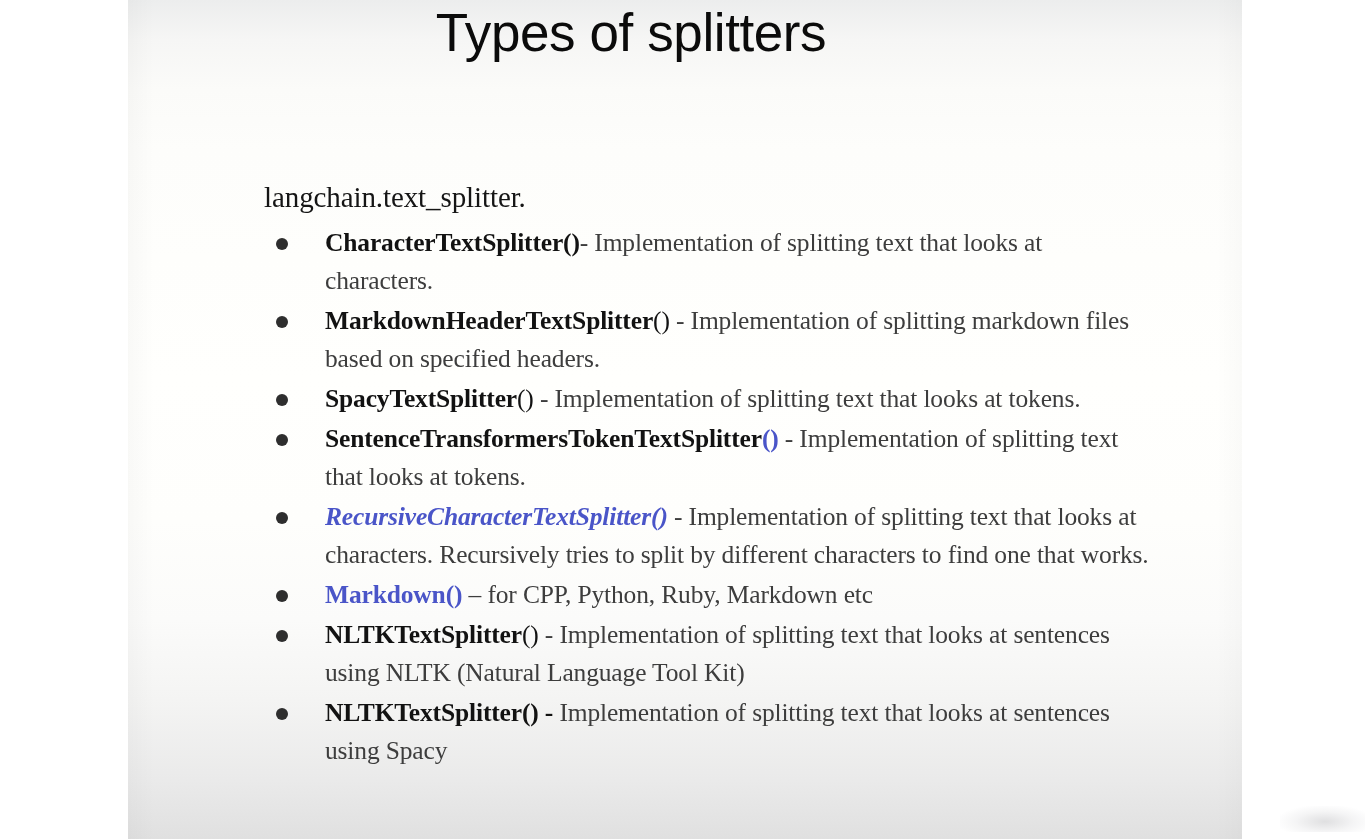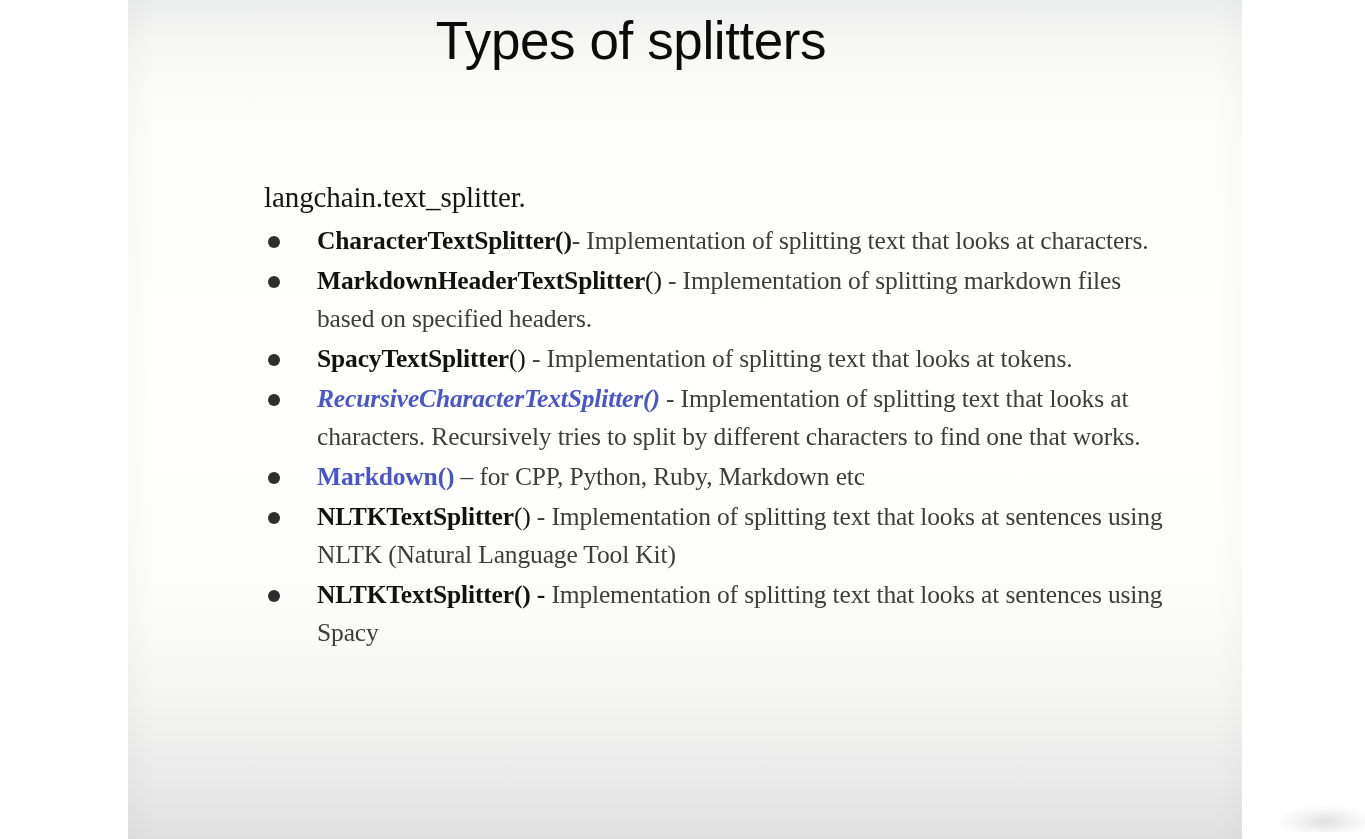--- a/index.html
+++ b/index.html
@@ -70,21 +70,21 @@
         rgba(150,150,155,0.30) 0%,
         rgba(180,180,185,0.14) 45%,
         rgba(255,255,255,0) 78%);
     pointer-events: none;
   }
 
   
   #slide-title {
     position: absolute;
     left: 0;
-    top: 10px;
+    top: 2px;
     width: 1006px;
     text-align: center;
     font-family: "Liberation Sans", sans-serif;
     font-size: 53px;
     font-weight: 400;
     letter-spacing: -0.4px;
     color: #0b0b0b;
     line-height: 62px;
     white-space: nowrap;
   }
@@ -104,21 +104,21 @@
     font-weight: 400;
     color: #151515;
     line-height: 38px;
     letter-spacing: -0.1px;
     margin: 0 0 6px 0;
     white-space: nowrap;
   }
 
   ul#splitter-list {
     list-style: none;
-    margin: 0;
+    margin: 8px;
     padding: 0;
   }
 
   li.splitter-item {
     position: relative;
     padding-left: 53px;        
     margin: 0 0 2px 0;
     font-size: 25.5px;
     line-height: 38px;
     letter-spacing: -0.15px;
@@ -170,20 +170,21 @@
     <div id="slide-title">Types of splitters</div>
 
     <div id="body-block">
 
       <div id="module-path">langchain.text_splitter.</div>
 
       <ul id="splitter-list">
           <li class="splitter-item"><span class="bullet-dot"></span><span class="sp-name">CharacterTextSplitter()</span><span class="sp-desc">- Implementation of splitting text that looks at characters.</span></li>
           <li class="splitter-item"><span class="bullet-dot"></span><span class="sp-name">MarkdownHeaderTextSplitter</span><span class="sp-tail">()</span><span class="sp-desc"> - Implementation of splitting markdown files based on specified headers.</span></li>
           <li class="splitter-item"><span class="bullet-dot"></span><span class="sp-name">SpacyTextSplitter</span><span class="sp-tail">()</span><span class="sp-desc"> - Implementation of splitting text that looks at tokens.</span></li>
+          <li class="splitter-item"><span class="bullet-dot"></span><span class="sp-name">SentenceTransformersTokenTextSplitter</span><span class="sp-tail accent">()</span><span class="sp-desc"> - Implementation of splitting text that looks at tokens.</span></li>
           <li class="splitter-item"><span class="bullet-dot"></span><span class="sp-name accent italic">RecursiveCharacterTextSplitter()</span><span class="sp-desc"> - Implementation of splitting text that looks at characters. Recursively tries to split by different characters to find one that works.</span></li>
           <li class="splitter-item"><span class="bullet-dot"></span><span class="sp-name accent">Markdown()</span><span class="sp-desc"> – for CPP, Python, Ruby, Markdown etc</span></li>
           <li class="splitter-item"><span class="bullet-dot"></span><span class="sp-name">NLTKTextSplitter</span><span class="sp-tail">()</span><span class="sp-desc"> - Implementation of splitting text that looks at sentences using NLTK (Natural Language Tool Kit)</span></li>
           <li class="splitter-item"><span class="bullet-dot"></span><span class="sp-name">NLTKTextSplitter() -</span><span class="sp-desc"> Implementation of splitting text that looks at sentences using Spacy</span></li>
         </ul>
 
     </div>
   </div>
 
   <div id="corner-smudge"></div>

